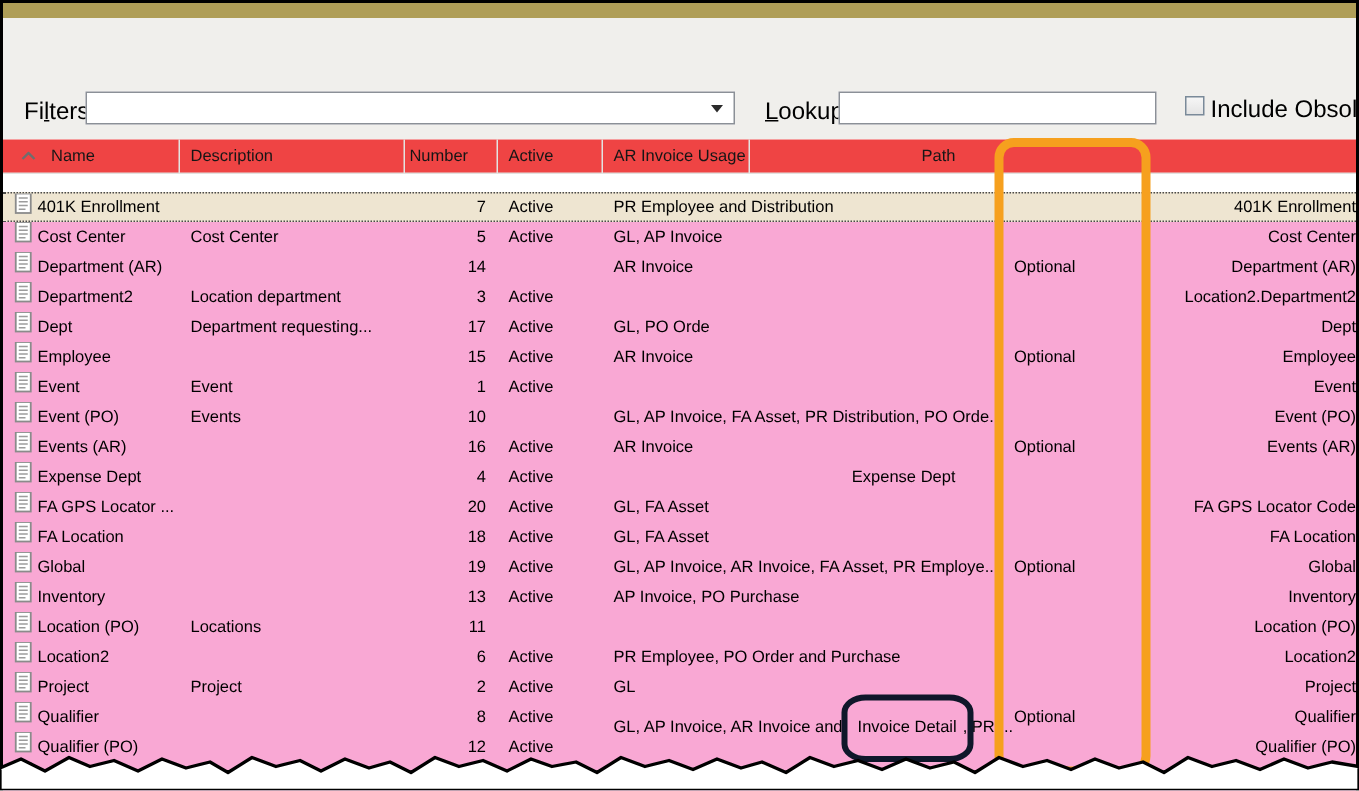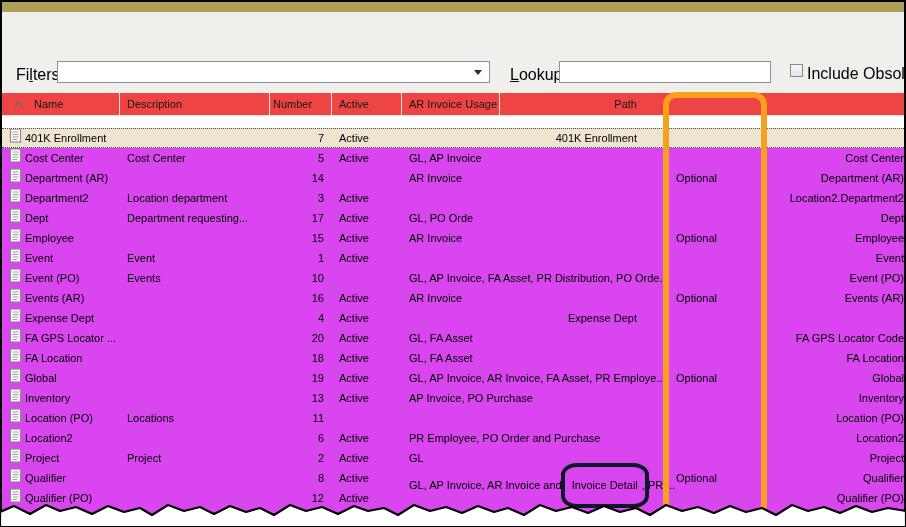--- a/index.html
+++ b/index.html
@@ -36,21 +36,21 @@
   #grid-header { position:relative; height:23px; background:#ef4444; border-bottom:1px solid #E2E2E0; display:flex; }
   .hcell { position:relative; height:23px; line-height:23px; padding-left:7px;
     border-right:1px solid #E3E3E1; overflow:hidden; white-space:nowrap; color:#161616; }
   .hcell.num { text-align:center; padding-right:16px; padding-left:0; }
   .hcell:last-child { border-right:none; }
   #sort-caret { display:inline-block; margin:0 10px 0 5px; }
 
   .c-name { width:118px; } .c-desc { width:150px; } .c-num { width:62px; }
   .c-act { width:70px; } .c-usage { width:267px; } .c-ar { width:98px; } .c-path { width:137px;text-align:right; }
 
-  .row { display:flex; height:20px; line-height:20px; background:#d946ef; }
+  .row { display:flex; height:20px; line-height:20px; background:#f9a8d4; }
   .row.selected { background:#EEE5D1; border-top:1px dotted #4a4a4a; border-bottom:1px dotted #4a4a4a; height:20px; line-height:18px;margin-top:12px; }
   .cell { overflow:hidden; white-space:nowrap; padding-left:7px; color:#000; }
   .cell.num { text-align:right; padding-right:8px; padding-left:0; }
   .cell.c-usage { overflow:visible; }
   .name-cell { display:flex; align-items:center; gap:3px; }
   .doc-icon { flex:0 0 auto; }
 
   .circled { display:inline-block; border:4px solid #0f172a; border-radius:16px / 12px;
     padding:10px 7px; margin:-5px -7px -5px -4px; line-height:17px; position:relative; z-index:6; }
 
@@ -102,20 +102,21 @@
                 <line x1="3.5" y1="4" x2="9.5" y2="4" stroke="#9c9c9c" stroke-width="1"></line>
                 <line x1="3.5" y1="6.5" x2="9.5" y2="6.5" stroke="#9c9c9c" stroke-width="1"></line>
                 <line x1="3.5" y1="9" x2="9.5" y2="9" stroke="#9c9c9c" stroke-width="1"></line>
                 <line x1="3.5" y1="11.5" x2="8" y2="11.5" stroke="#9c9c9c" stroke-width="1"></line>
               </svg></span>
             <span>401K Enrollment</span>
           </div>
           <div class="cell c-desc"></div>
           <div class="cell c-num num">7</div>
           <div class="cell c-act">Active</div>
+          <div class="cell c-usage">PR Employee and Distribution</div>
           <div class="cell c-ar"></div>
           <div class="cell c-path">401K Enrollment</div>
         </div>
         <div class="row">
           <div class="cell c-name name-cell">
             <span class="doc-icon"><svg width="13" height="15" viewBox="0 0 13 15">
                 <rect x="1.5" y="1" width="10" height="13" fill="#ffffff" stroke="#8b8b8b" stroke-width="1.2"></rect>
                 <line x1="3.5" y1="4" x2="9.5" y2="4" stroke="#9c9c9c" stroke-width="1"></line>
                 <line x1="3.5" y1="6.5" x2="9.5" y2="6.5" stroke="#9c9c9c" stroke-width="1"></line>
                 <line x1="3.5" y1="9" x2="9.5" y2="9" stroke="#9c9c9c" stroke-width="1"></line>

